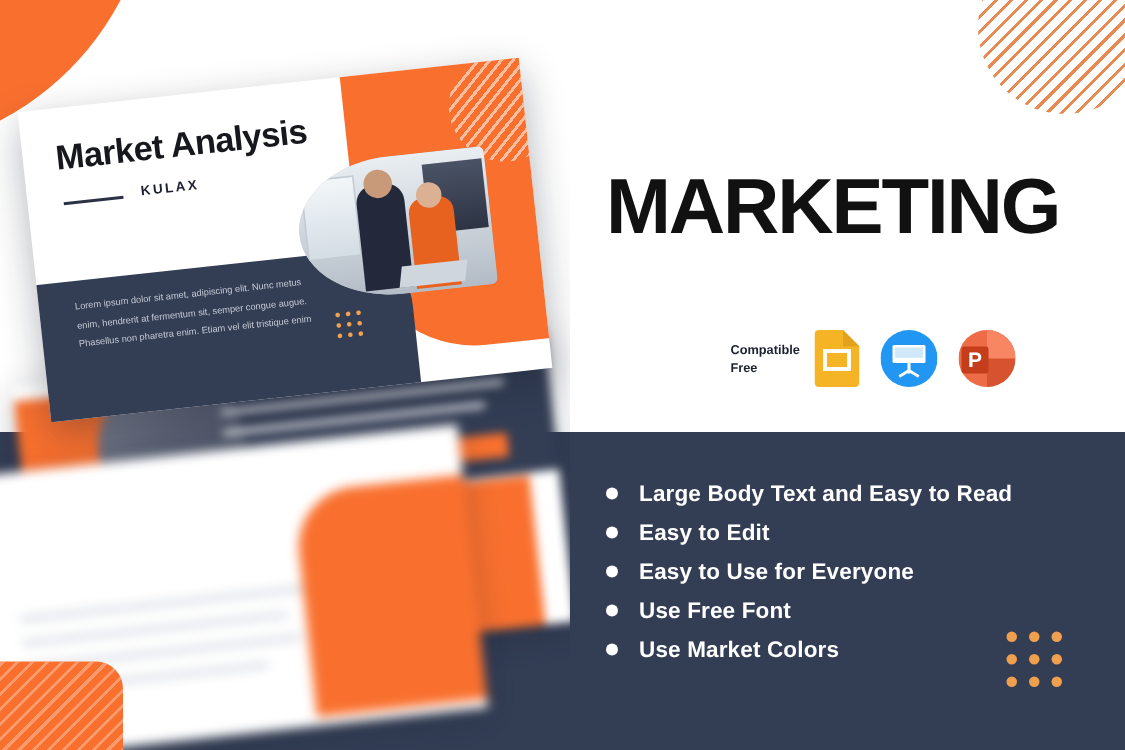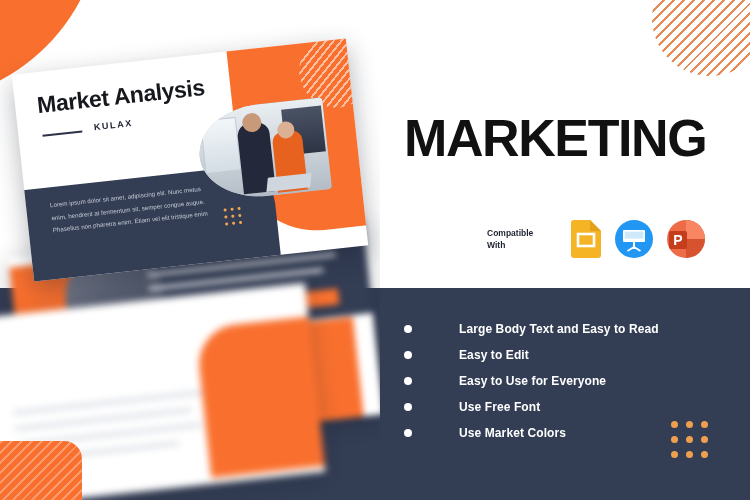--- a/index.html
+++ b/index.html
@@ -337,21 +337,21 @@
     z-index: 7;
   }
   .main-title .l2 { display: block; }
 
   .compat {
     position: absolute;
     left: 487px;
     top: 220px;
     display: flex;
     align-items: center;
-    gap: 32px;
+    gap: 4px;
     z-index: 7;
   }
   .compat-label {
     font-size: 8.5px;
     font-weight: bold;
     line-height: 1.45;
     color: #1d2230;
     width: 52px;
   }
   .compat-icons {
@@ -380,26 +380,25 @@
     gap: 14px;
     height: 26px;
   }
   .bullet-dot {
     width: 8px; height: 8px;
     border-radius: 50%;
     background: #ffffff;
     flex: none;
   }
   .bullet-text {
-    font-size: 12px;
+    font-size: 15px;
     font-weight: bold;
     color: #ffffff;
     letter-spacing: 0.1px;
     white-space: nowrap;
-    margin-left: 33px;
   }
 
   
   .dotgrid {
     position: absolute;
     right: 42px;
     bottom: 42px;
     display: grid;
     grid-template-columns: repeat(3, 7px);
     grid-auto-rows: 7px;
@@ -490,21 +489,21 @@
 
   <div class="stripe-corner-tr"></div>
 
   <h1 class="main-title">
     <span>MARKETING</span>
   </h1>
 
   <div class="compat">
     <div class="compat-label">
       <span>Compatible</span><br>
-      <span>With</span>
+      <span>Free</span>
     </div>
 
     <div class="compat-icons">
 
       <svg class="icon-slides" viewBox="0 0 30 38">
         <path d="M3 0 h16 l11 11 v24 a3 3 0 0 1 -3 3 H3 a3 3 0 0 1 -3 -3 V3 a3 3 0 0 1 3 -3 z" fill="#f5b426"></path>
         <path d="M19 0 l11 11 h-11 z" fill="#e3a21c"></path>
         <rect x="7" y="14" width="16" height="12" fill="none" stroke="#ffffff" stroke-width="2.6"></rect>
       </svg>
 

